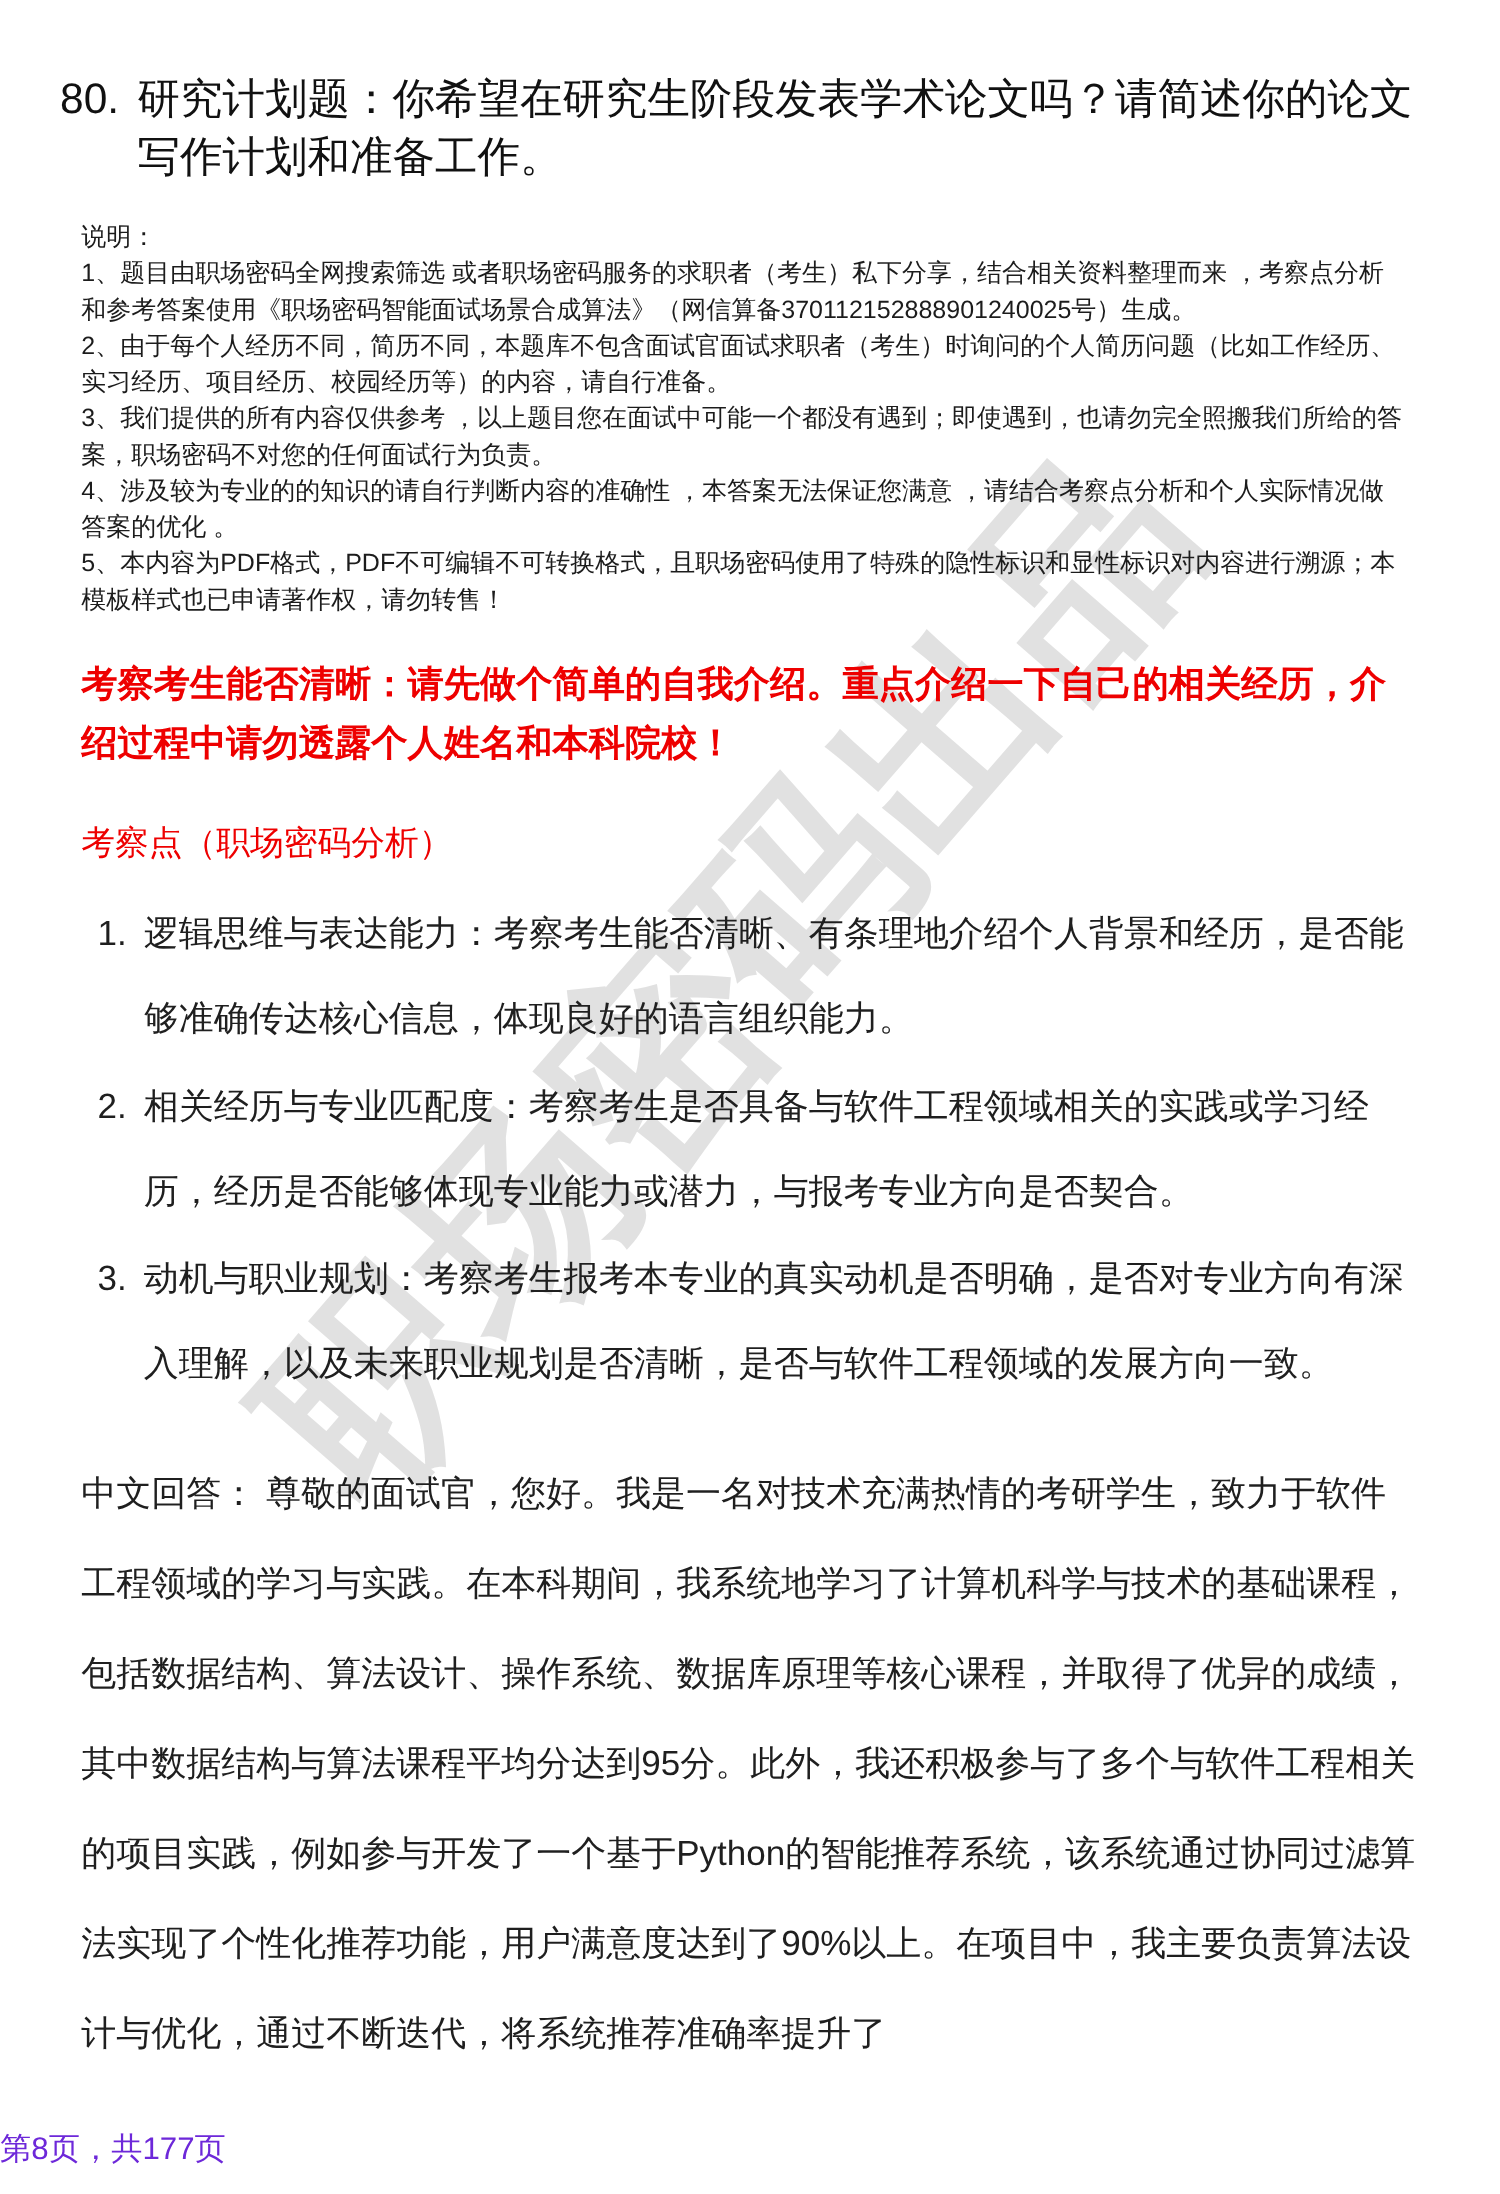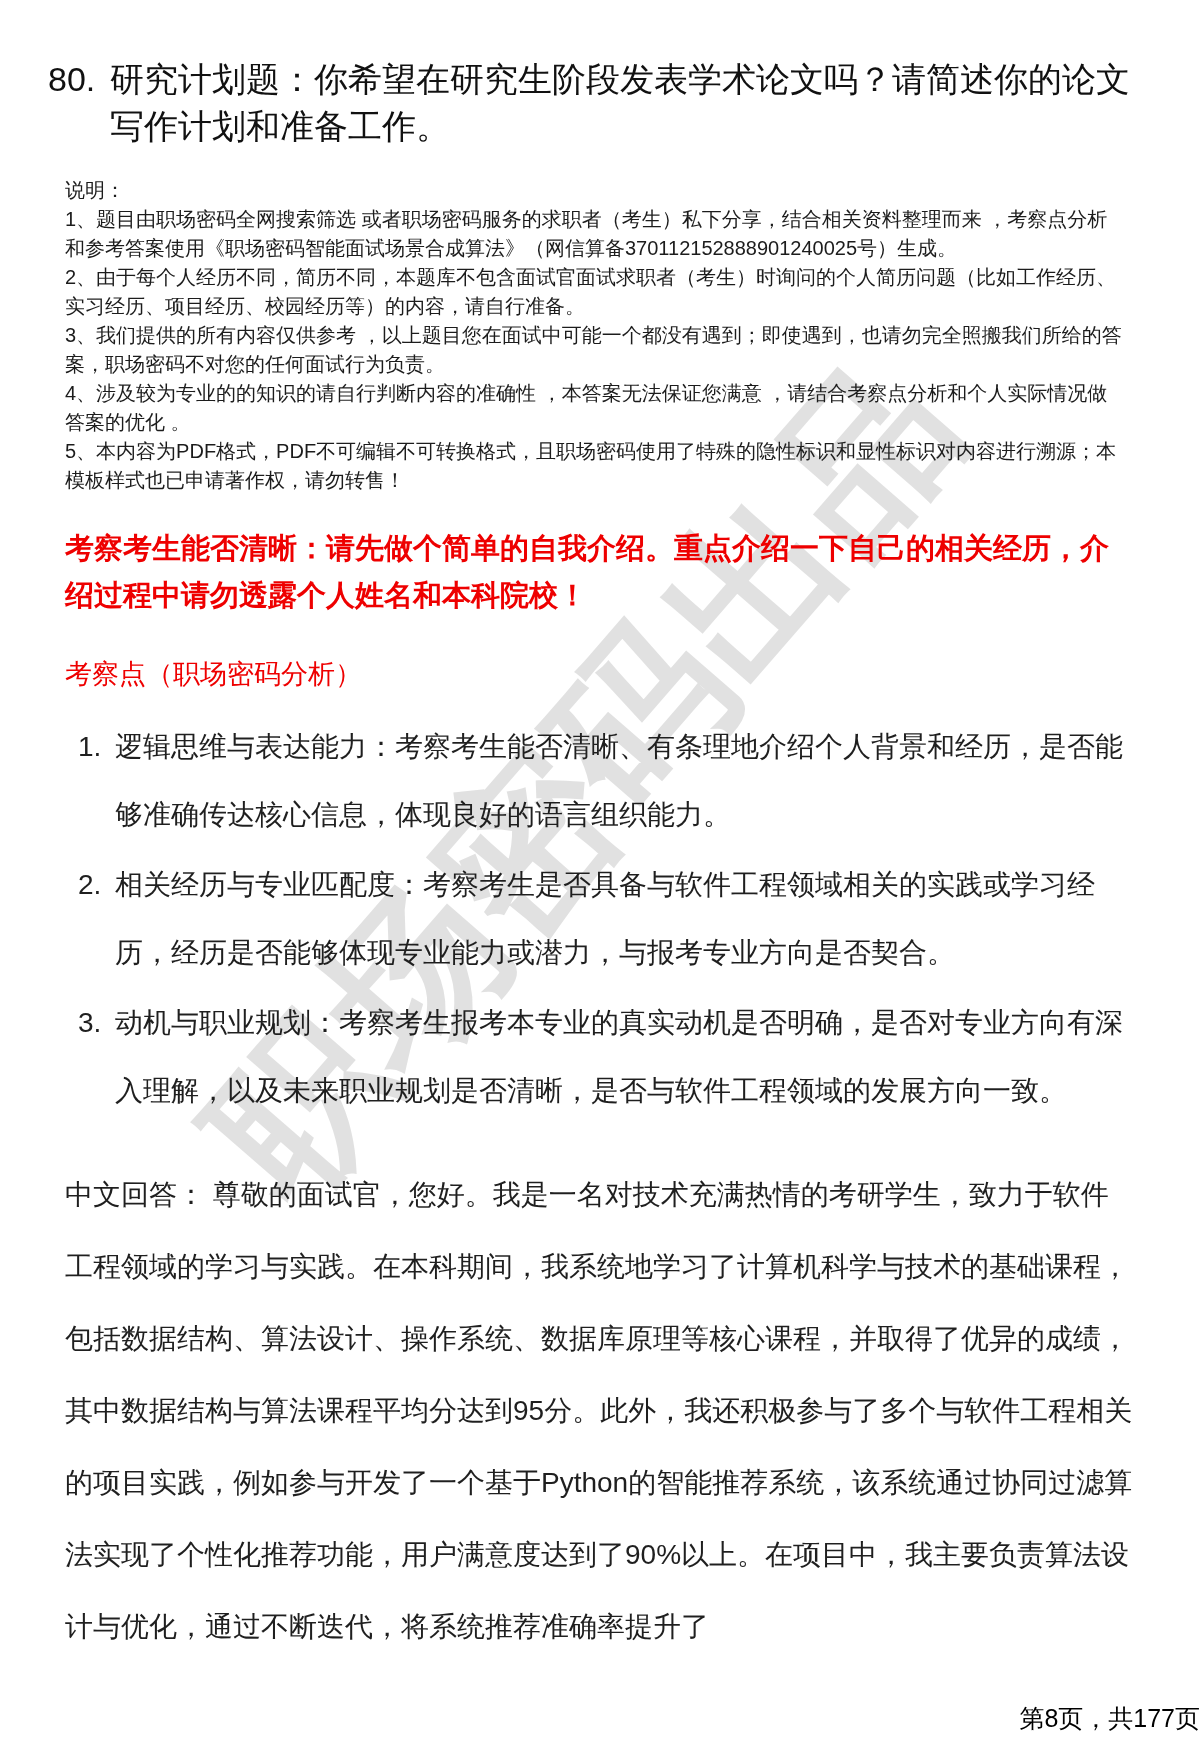--- a/index.html
+++ b/index.html
@@ -99,23 +99,23 @@
     margin: 34px 0 0 17px;
     font-size: 28px;
     line-height: 72px;
     color: #1f1f1f;
   }
   .footer {
     position: absolute;
     left: 0;
     right: 0;
     bottom: 20px;
-    text-align: right;
+    text-align: left;
     font-size: 25px;
-    color: #000000;
+    color: #6d28d9;
     z-index: 1;
   }
 </style>
 </head>
 <body>
 
 <div class="page">
 
   <div class="watermark">职场密码出品</div>
 

